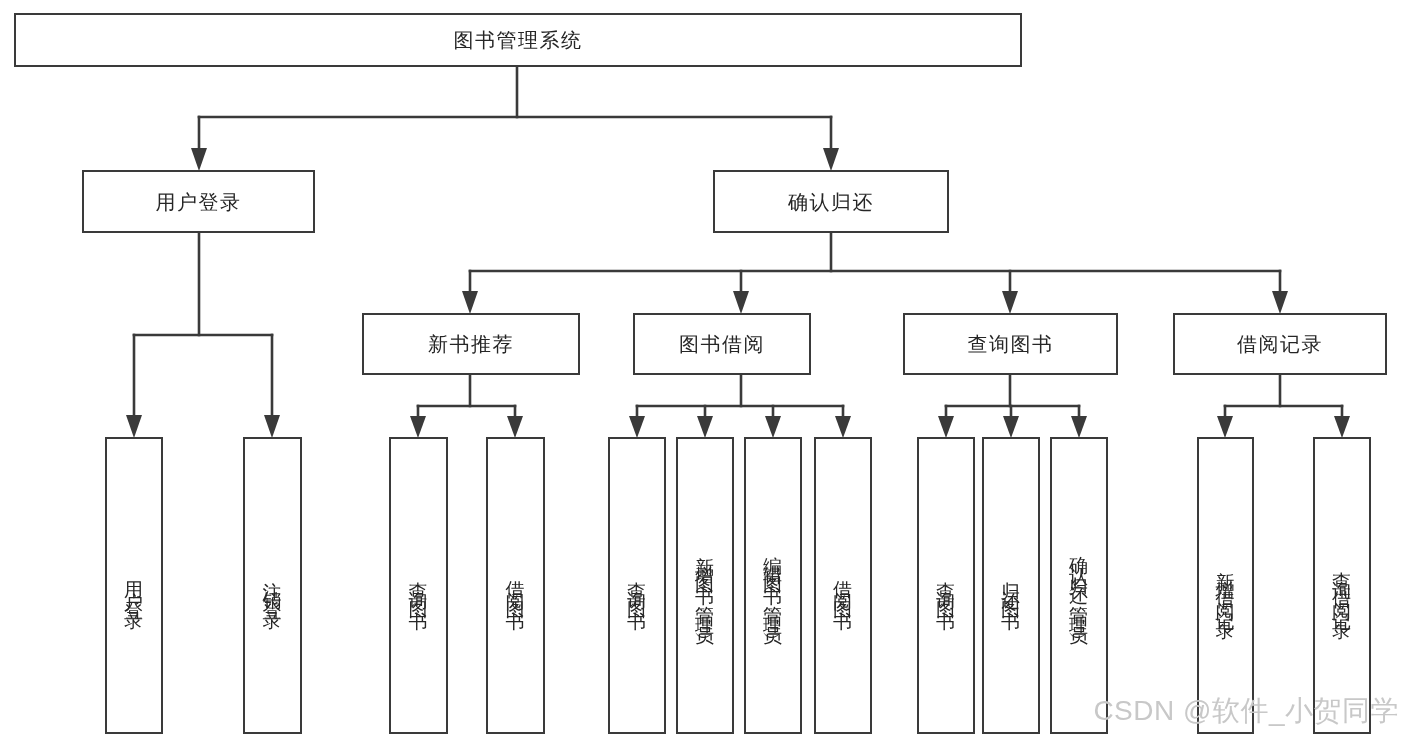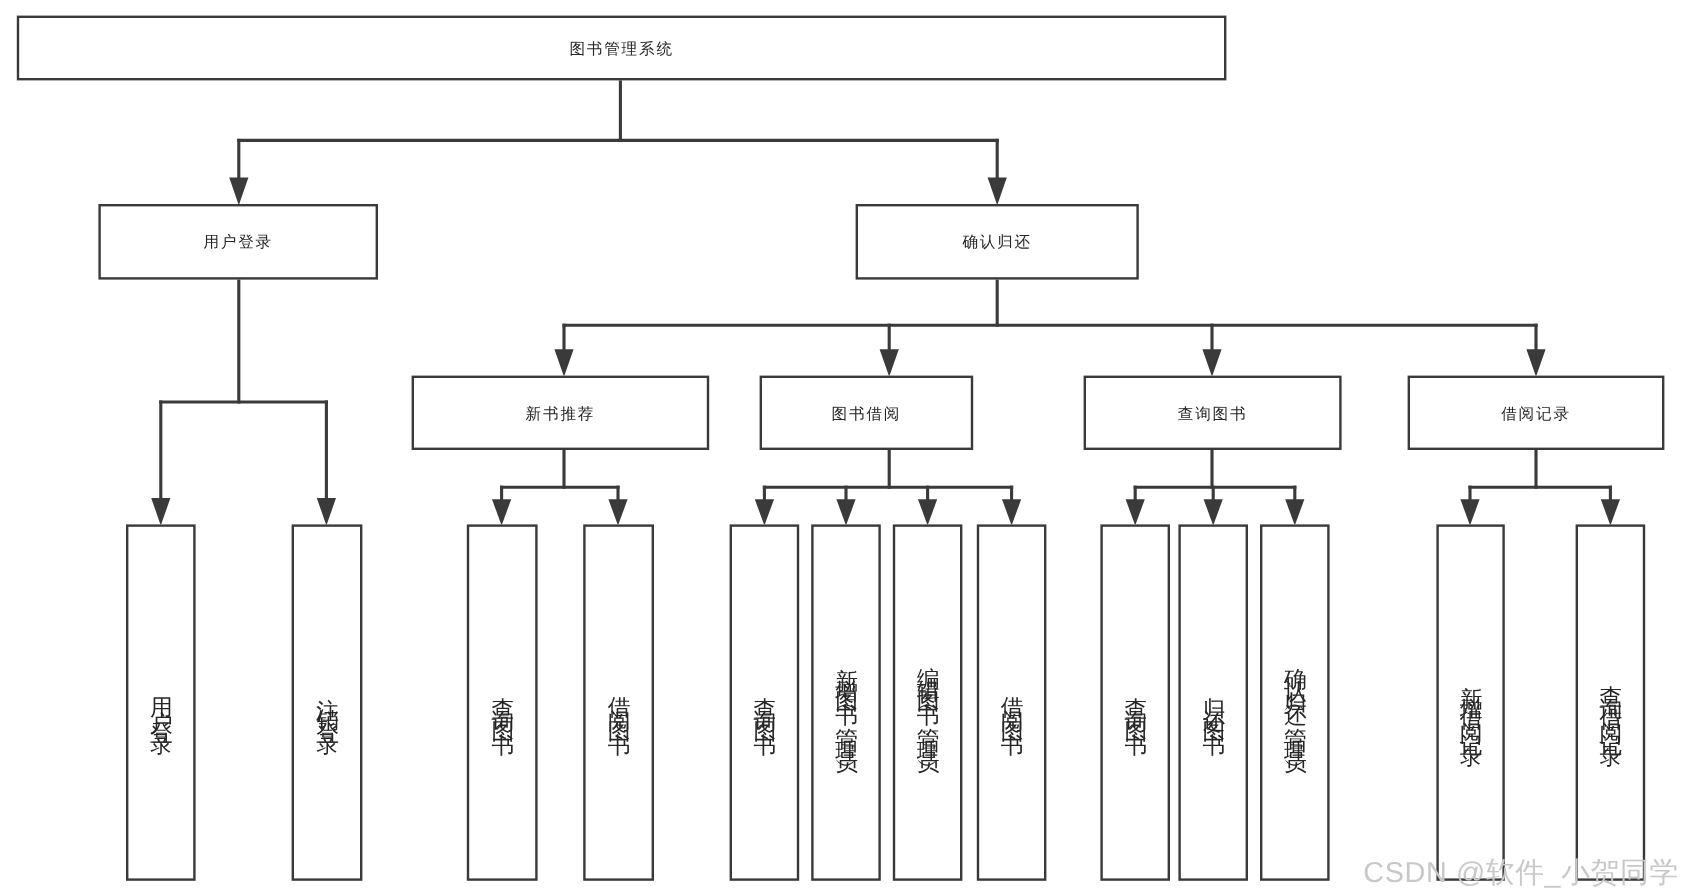--- a/index.html
+++ b/index.html
@@ -12,29 +12,29 @@
   .wires line{stroke:currentColor;stroke-width:2.6;stroke-linecap:square;}
   .wires polygon{fill:currentColor;}
   .node{
     position:absolute;box-sizing:border-box;
     border:2.5px solid var(--line,#3a3a3a);
     background:#ffffff;
     display:flex;align-items:center;justify-content:center;
     color:var(--text,#262626);
   }
   .hbox span{
-    font-size:13px;letter-spacing:1.5px;white-space:nowrap;line-height:1;
+    font-size:20px;letter-spacing:1.5px;white-space:nowrap;line-height:1;
   }
   .vbox span{
     writing-mode:vertical-rl;text-orientation:mixed;
     font-size:19px;letter-spacing:10px;line-height:1;
   }
   .watermark{
-    position:absolute;right:6px;bottom:4px;z-index:5;
-    font-size:24px;letter-spacing:0.5px;white-space:nowrap;
+    position:absolute;right:6px;bottom:17px;z-index:5;
+    font-size:28px;letter-spacing:0.5px;white-space:nowrap;
     color:var(--watermark,#c8c8c8);
   }
 </style>
 </head>
 <body>
 
 <div class="stage">
 
   <svg class="wires" width="1405" height="747" viewBox="0 0 1405 747" aria-hidden="true">
 
@@ -116,21 +116,21 @@
     <span>图书管理系统</span>
   </div>
 
   <div class="node hbox" style="left:82px;top:170px;width:233px;height:63px">
     <span>用户登录</span>
   </div>
   <div class="node hbox" style="left:713px;top:170px;width:236px;height:63px">
     <span>确认归还</span>
   </div>
 
-  <div class="node hbox" style="left:343px;top:313px;width:248px;height:62px">
+  <div class="node hbox" style="left:362px;top:313px;width:218px;height:62px">
     <span>新书推荐</span>
   </div>
   <div class="node hbox" style="left:633px;top:313px;width:178px;height:62px">
     <span>图书借阅</span>
   </div>
   <div class="node hbox" style="left:903px;top:313px;width:215px;height:62px">
     <span>查询图书</span>
   </div>
   <div class="node hbox" style="left:1173px;top:313px;width:214px;height:62px">
     <span>借阅记录</span>

